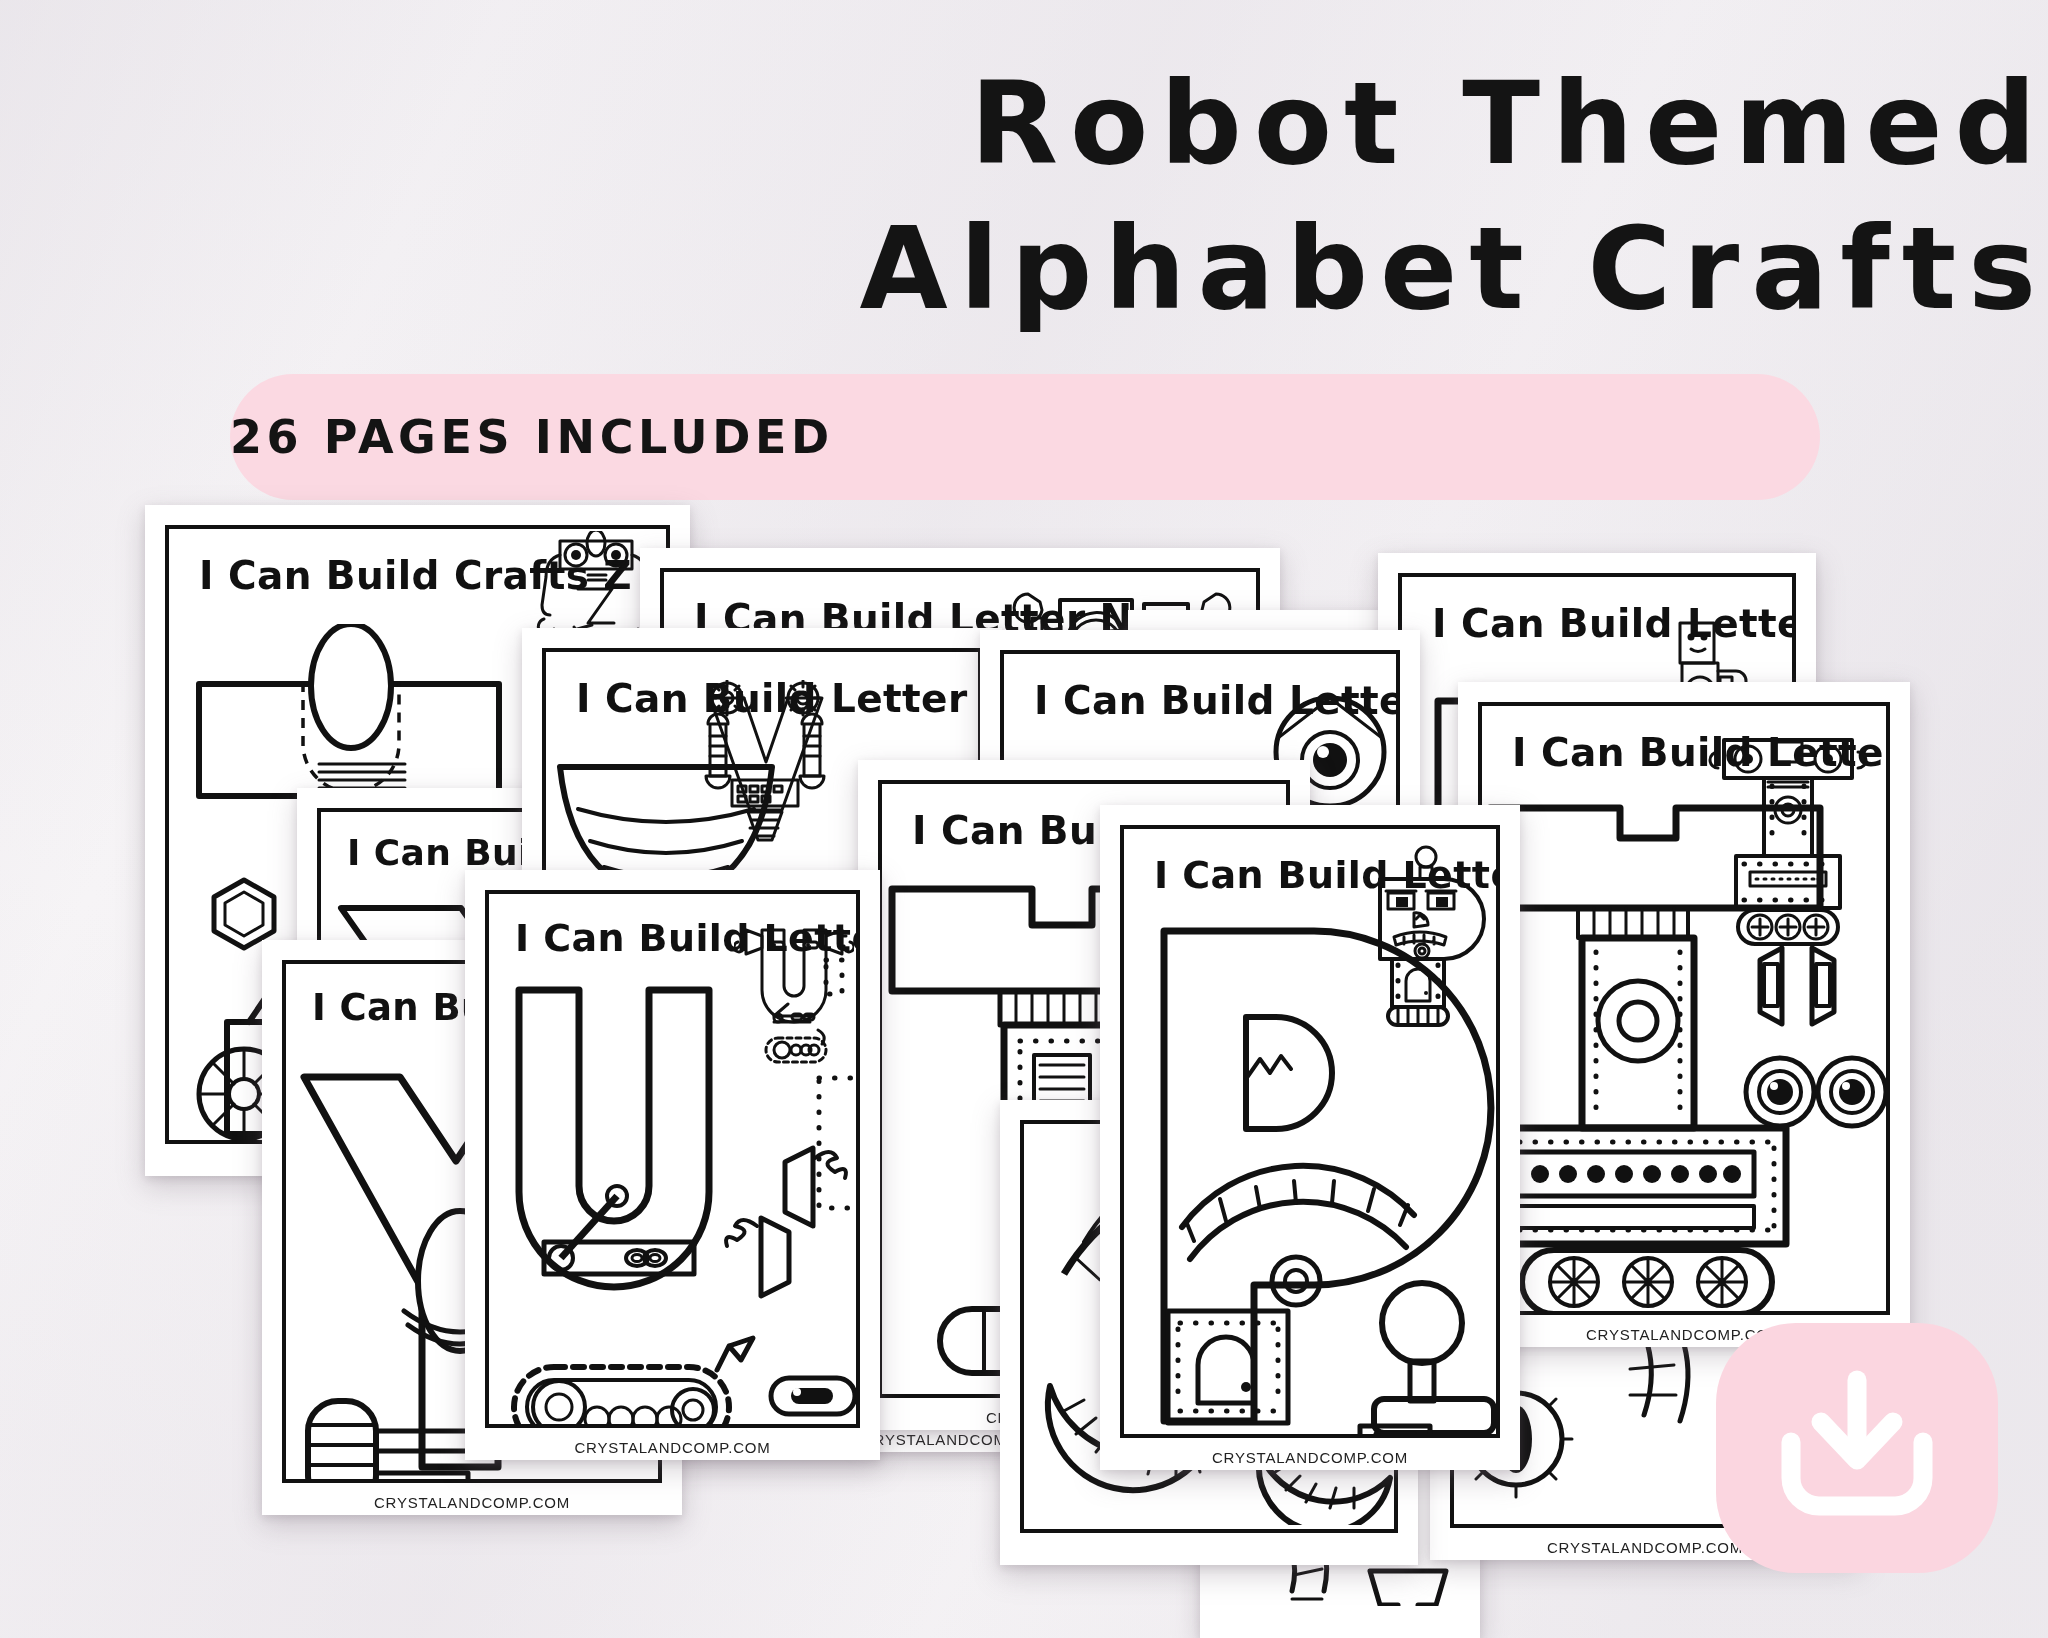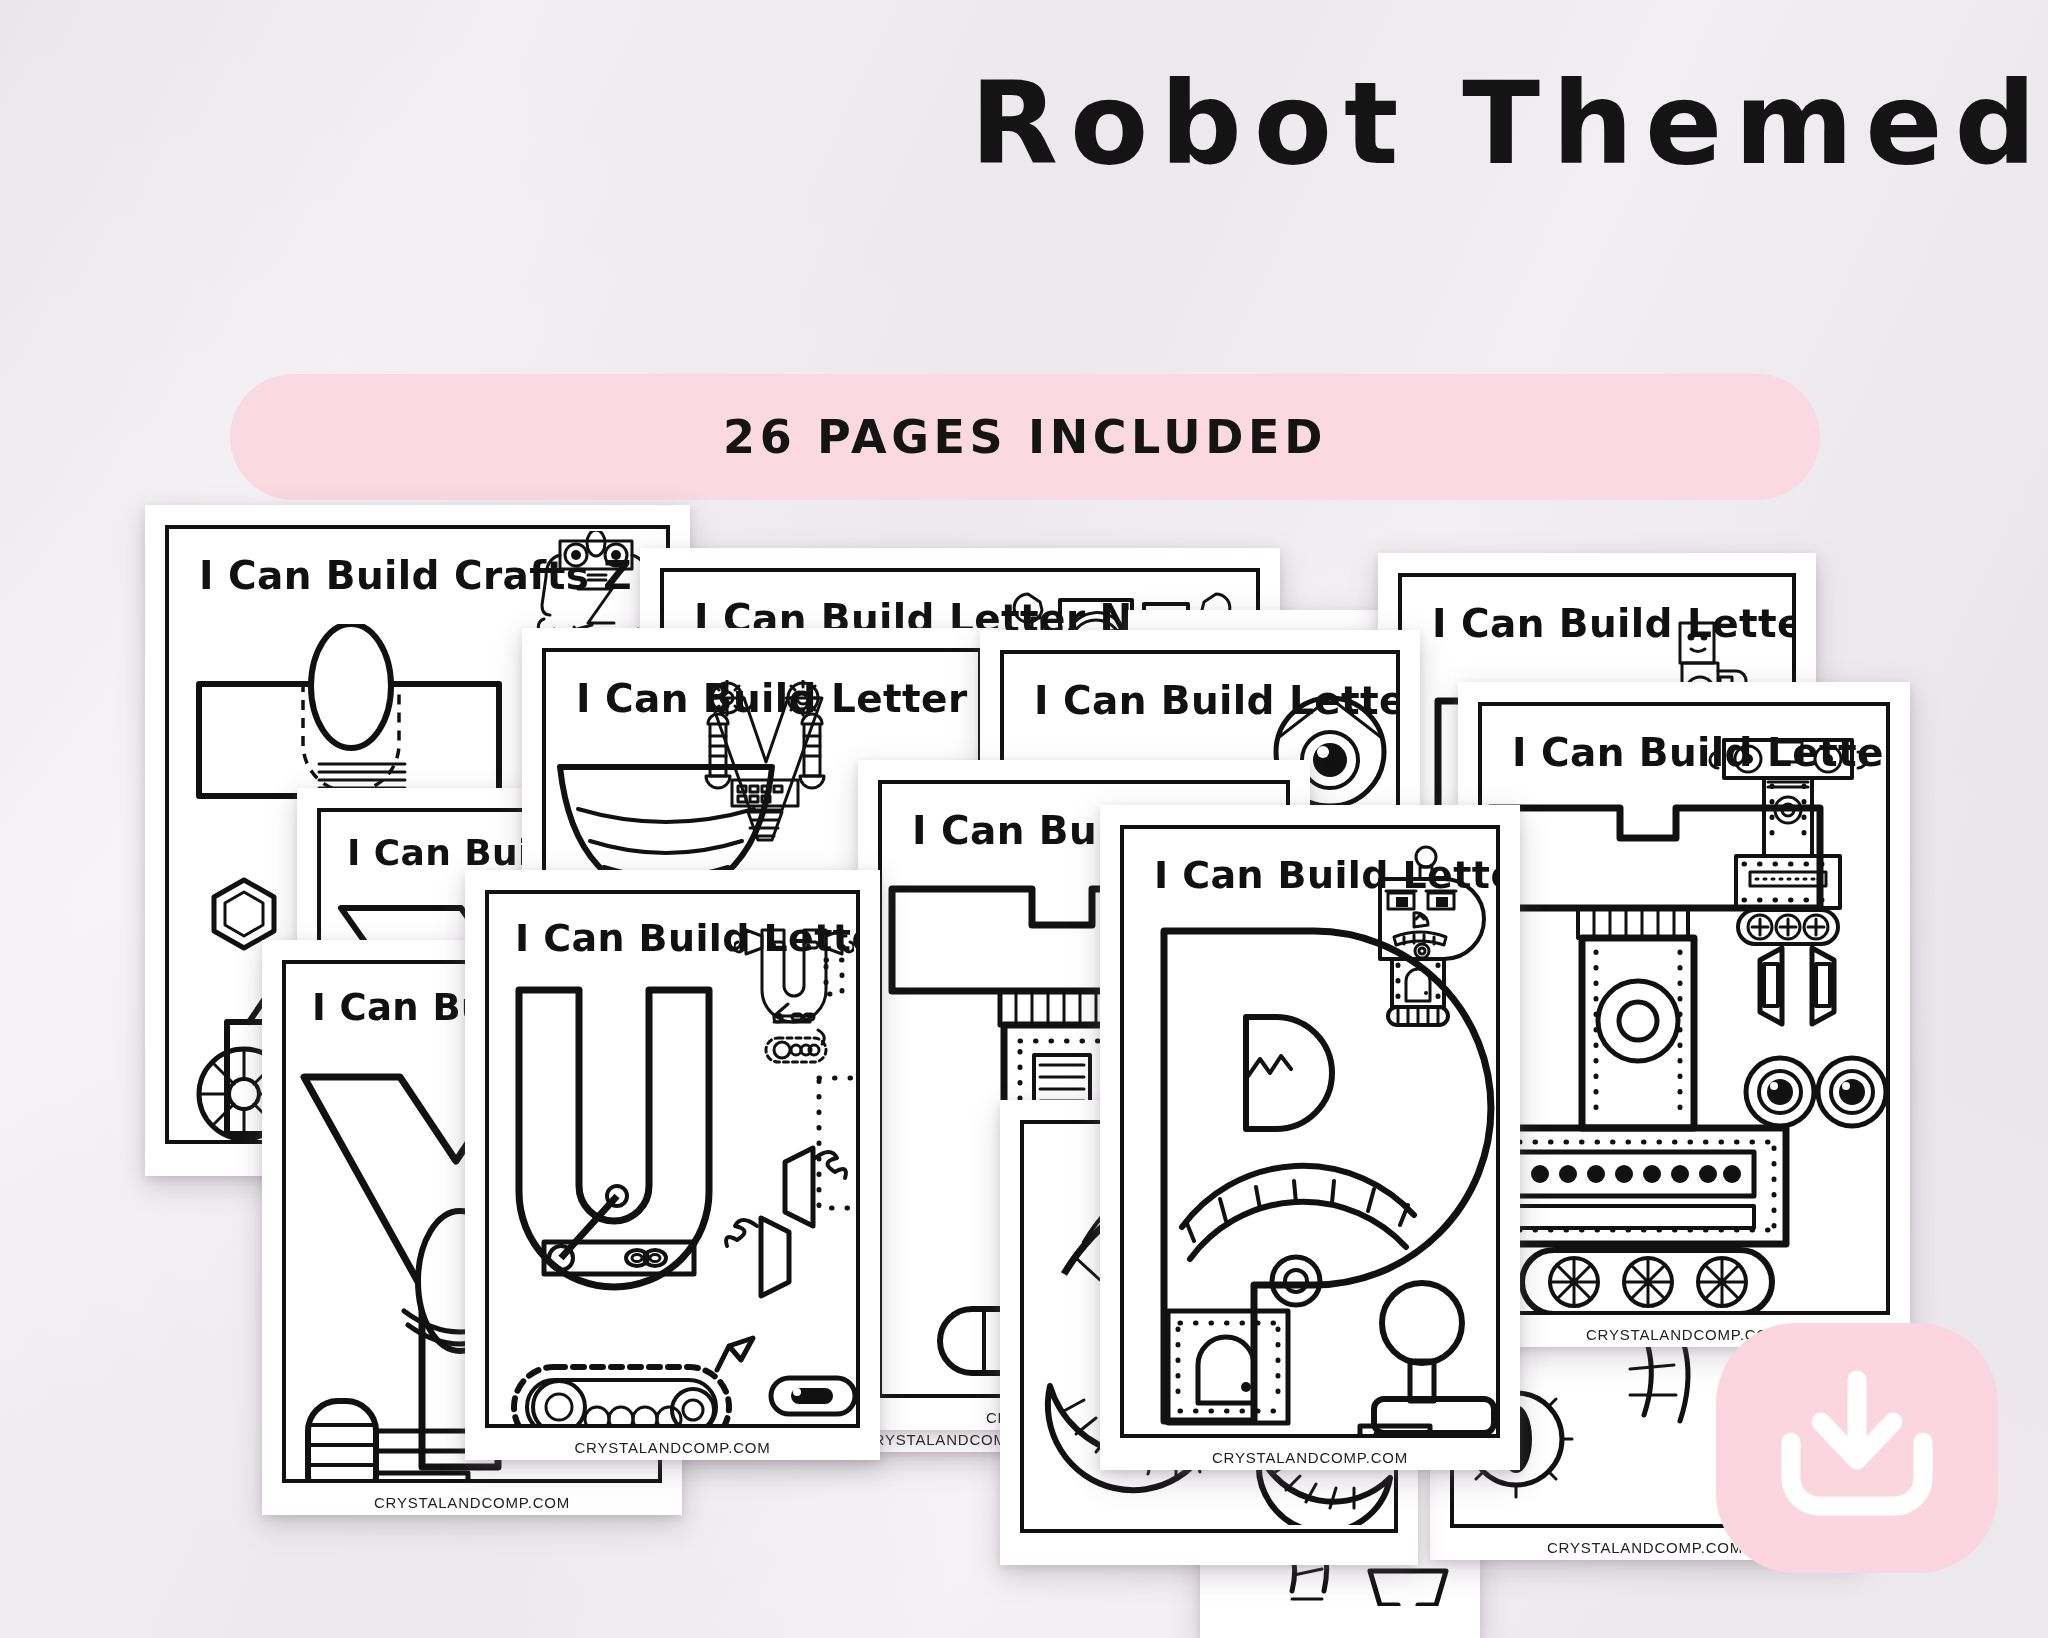--- a/index.html
+++ b/index.html
@@ -12,21 +12,21 @@
       #f6f4f6;
   }
   .poster-title{
     position:absolute;left:0;top:52px;width:100%;
     text-align:right;color:#141414;font-weight:800;
     font-size:114px;line-height:1.27;letter-spacing:.105em;
   }
   .banner{
     position:absolute;left:230px;top:374px;width:1590px;height:126px;
     background:#fbd9e2;border-radius:64px;
-    display:flex;align-items:center;justify-content:center;
+    display:flex;align-items:center;
   }
   .banner-label{
     color:#141414;font-weight:800;font-size:46px;letter-spacing:.1em;
   }
   .page{
     position:absolute;background:#fff;
     box-shadow:0 10px 26px rgba(110,98,112,.28), 0 3px 8px rgba(110,98,112,.18);
   }
   .frame{
     position:absolute;left:20px;right:20px;top:20px;bottom:32px;
@@ -56,20 +56,21 @@
     position:absolute;left:1716px;top:1323px;width:282px;height:250px;
     background:#fbd6e0;border-radius:80px;z-index:50;cursor:pointer;
     display:flex;align-items:center;justify-content:center;
   }
 </style>
 </head>
 <body>
 
 <div class="poster-title">
   <div>Robot Themed</div>
+  <div>Alphabet Crafts</div>
 </div>
 
 <div class="banner">
   <div class="banner-label">26 PAGES INCLUDED</div>
 </div>
 
 <div class="page" style="left:145px;top:505px;width:545px;height:671px;z-index:1">
   <div class="frame">
     <div class="phead">I Can Build Crafts Z</div>
     <svg class="mascot" style="right:6px;top:2px;width:130px;height:150px" viewBox="0 0 130 150">

